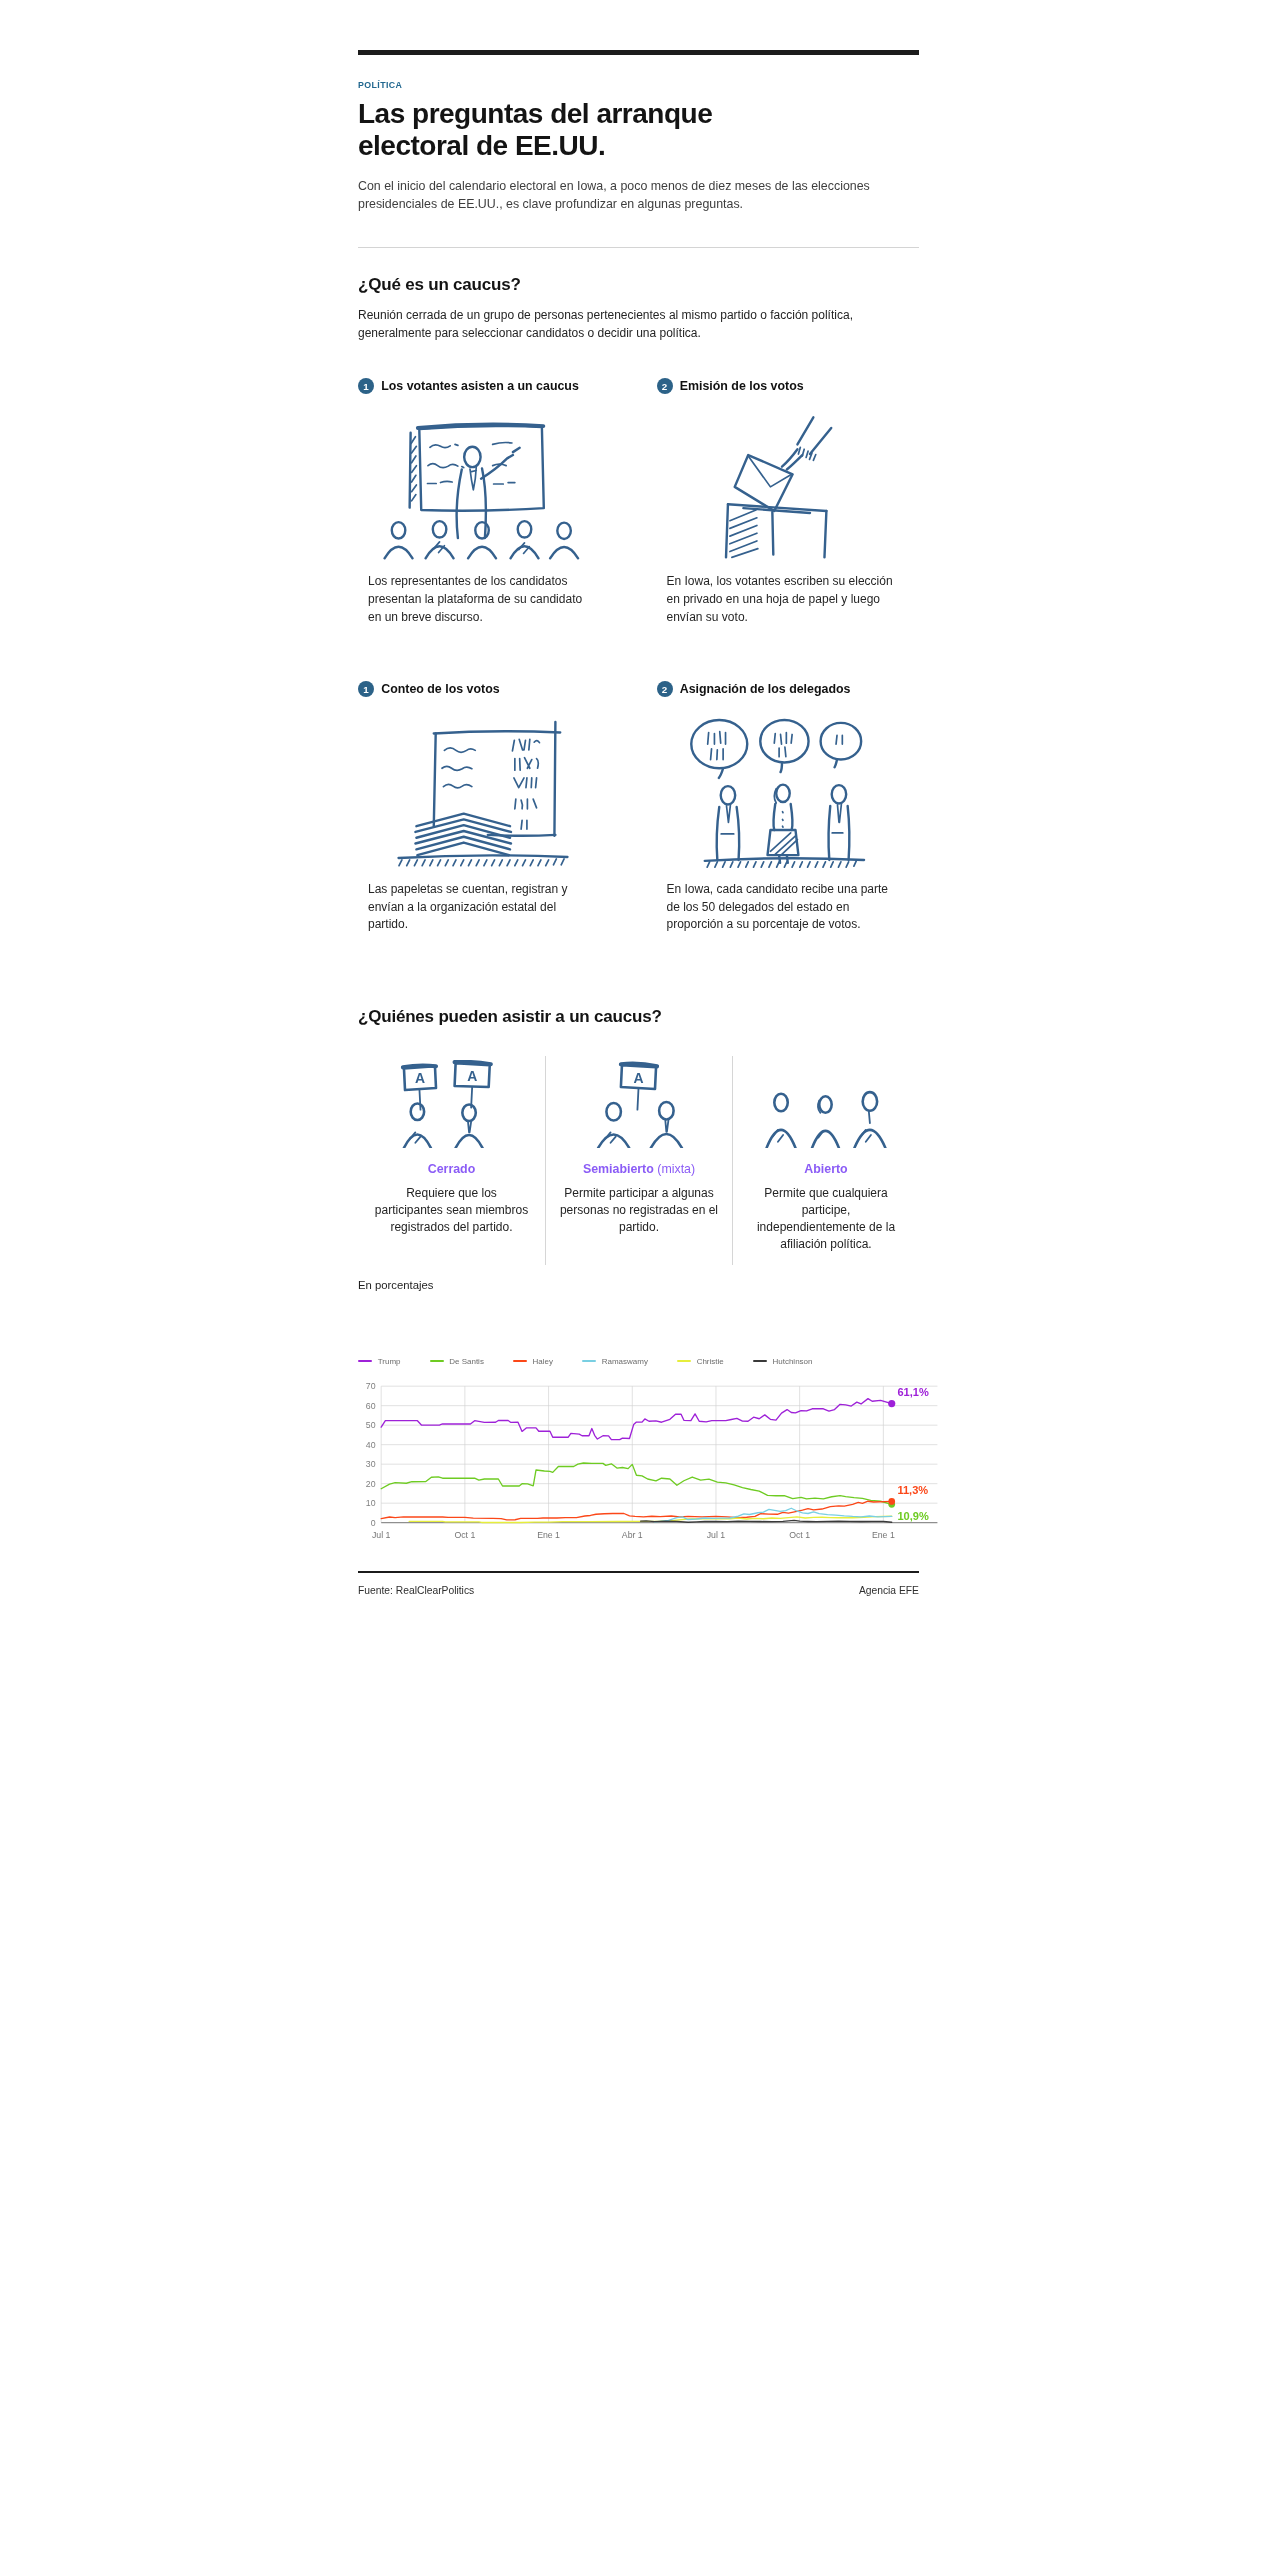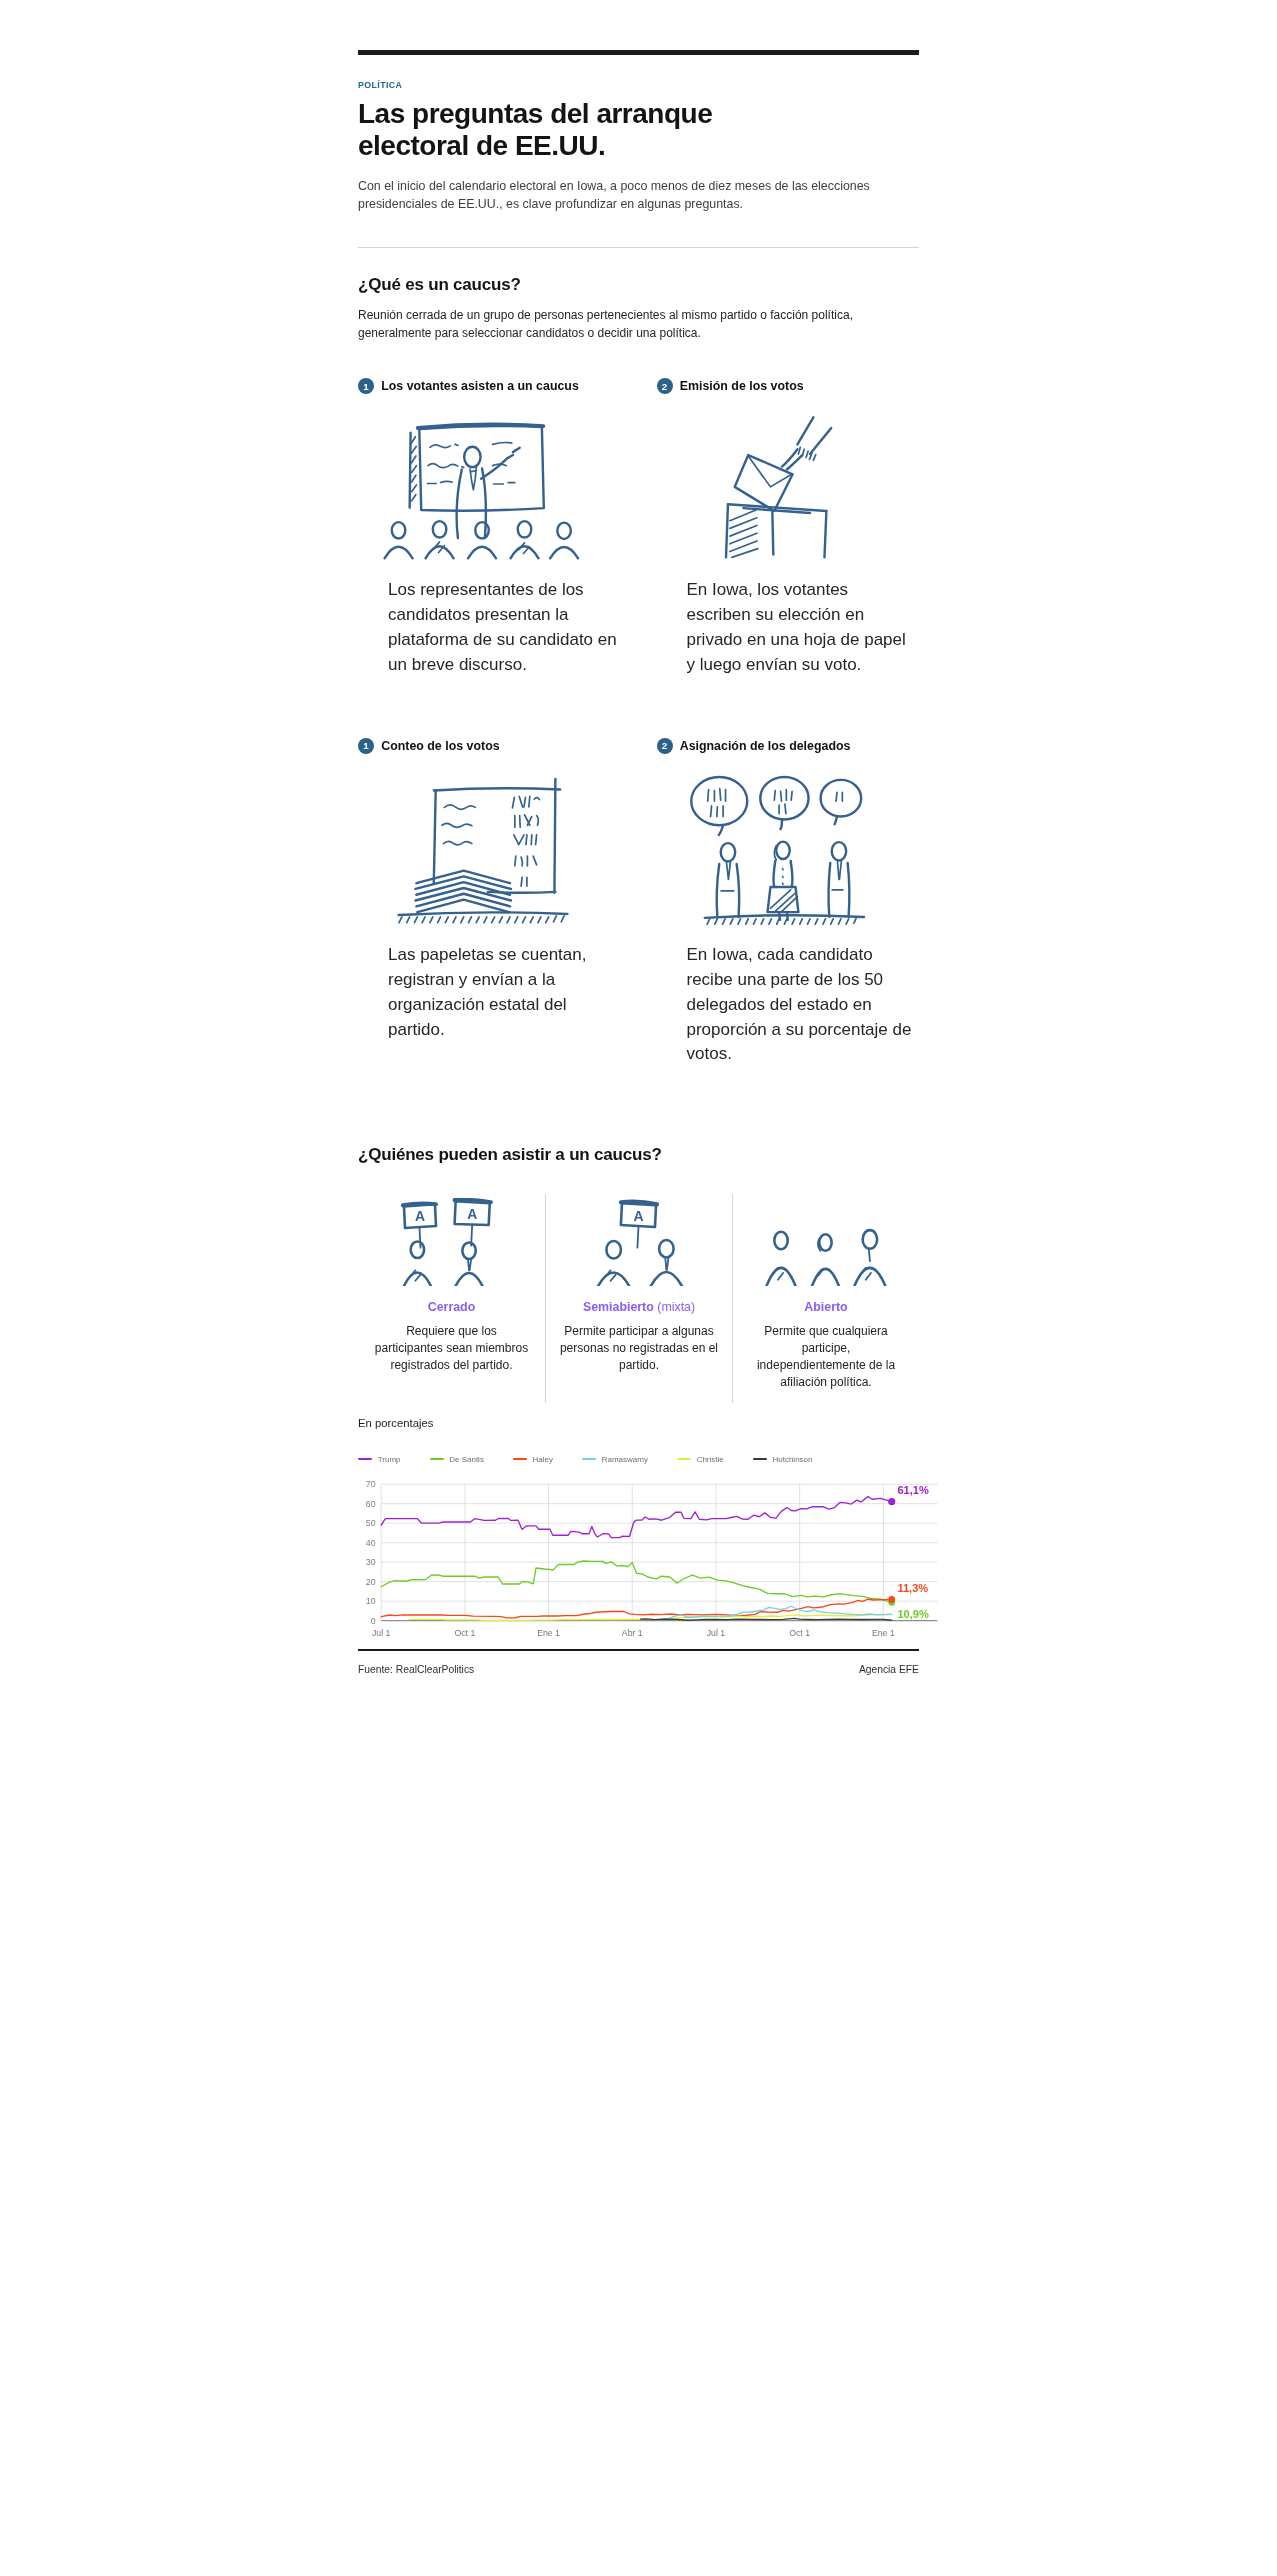--- a/index.html
+++ b/index.html
@@ -13,35 +13,35 @@
   h2.q{font-size:17px;font-weight:700;color:#141414;margin:27px 0 0;letter-spacing:-0.2px;}
   h2.q.who{margin-top:61px;}
   h2.q.chart{margin-top:58px;max-width:428px;line-height:1.25;}
   .sectiondesc{margin-top:11.3px;font-size:12px;line-height:1.5;color:#242424;max-width:554px;}
   .steps{display:grid;grid-template-columns:1fr 1fr;column-gap:36px;row-gap:43px;margin-top:24px;}
   .step-head{display:flex;align-items:center;gap:7.2px;}
   .badge{width:16px;height:16px;border-radius:50%;background:#2c6288;color:#fff;font-weight:700;font-size:9.8px;display:flex;align-items:center;justify-content:center;flex:0 0 16px;}
   .step-title{font-size:12.4px;font-weight:700;color:#111;}
   .step-illo{margin:12.4px 0 5.2px 14.4px;}
   .step-illo svg{display:block;}
-  .step-caption{margin-left:30px;font-size:17px;line-height:1.46;color:#262626;max-width:229px;}
+  .step-caption{margin-left:10px;font-size:12px;line-height:1.46;color:#262626;max-width:229px;}
   .sk{stroke:#35618e;fill:none;stroke-width:5;stroke-linecap:round;stroke-linejoin:round;}
   .sk.th{stroke-width:8;}
   .sk.tn{stroke-width:3.5;}
   .skt{fill:#35618e;font-weight:700;font-size:27px;font-family:"Liberation Sans","DejaVu Sans",sans-serif;}
   .who-row{display:grid;grid-template-columns:1fr 1fr 1fr;margin-top:29px;}
   .who-col{padding:4.1px 13.4px 0;text-align:center;}
   .who-col + .who-col{border-left:0.8px solid #d6d6d6;}
   .who-illo svg{display:block;margin:0 auto;}
   .who-name{margin-top:14px;font-size:12.4px;font-weight:700;color:#8b5cf6;}
   .who-name .suffix{font-weight:400;}
   .who-caption{margin-top:9px;font-size:12px;line-height:1.42;color:#242424;}
   .chart-sub{margin-top:13.4px;font-size:11.3px;color:#1e1e1e;}
   .legend{display:flex;gap:29px;margin-top:26px;align-items:center;flex-wrap:wrap;}
-  .legend-item{display:flex;align-items:center;gap:5.7px;}
+  .legend-item{display:flex;align-items:center;gap:5.7px;margin-top:40px;}
   .legend-swatch{width:14px;height:2.1px;border-radius:1px;display:inline-block;}
   .legend-label{font-size:8px;color:#6d6d6d;}
   .chartwrap{margin-top:14.4px;}
   .chartwrap svg{display:block;overflow:visible;}
   .footer{margin-top:auto;padding-bottom:23px;}
   .footer-line{border-top:2.6px solid #1b1b1b;}
   .footer-row{display:flex;justify-content:space-between;margin-top:12.4px;font-size:10.3px;color:#2e2e2e;}
 </style>
 </head>
 <body>

